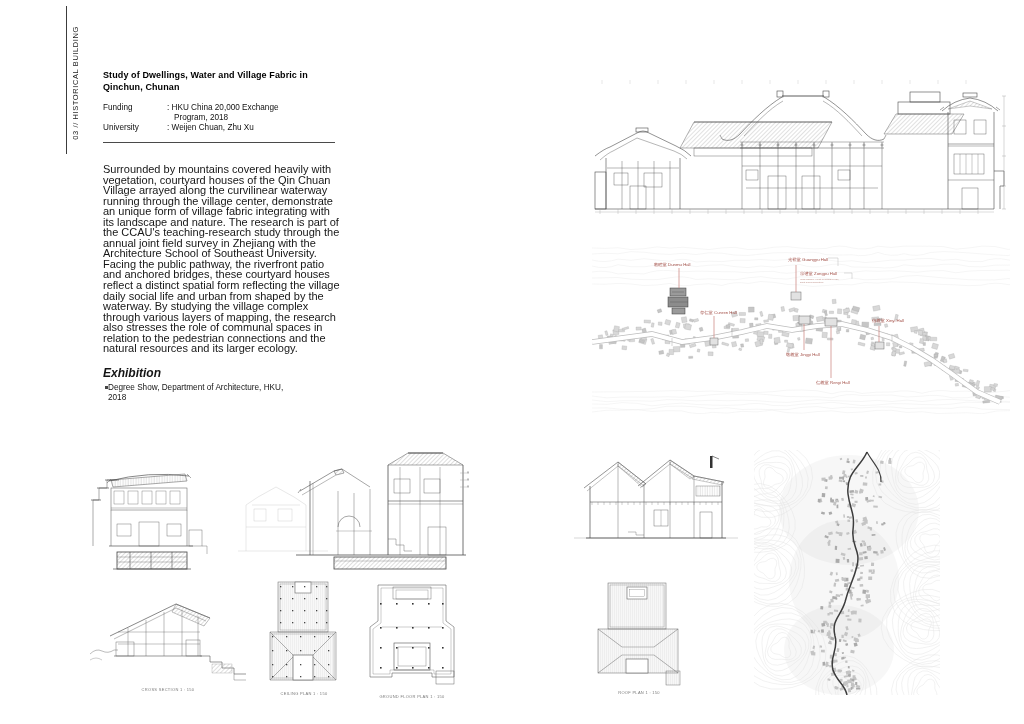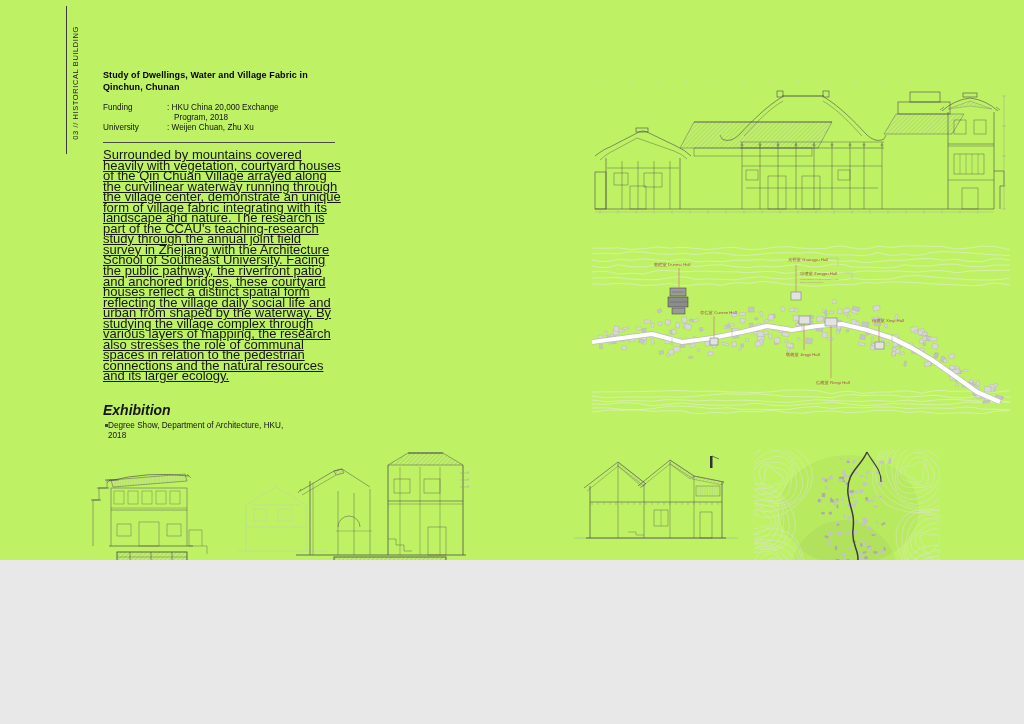--- a/index.html
+++ b/index.html
@@ -1,29 +1,29 @@
 <!DOCTYPE html>
 <html><head>
 <meta charset="utf-8">
 <style>
   html,body{margin:0;padding:0;background:#e8e8e8;}
-  .page{position:relative;width:1024px;height:560px;background:#bef264;overflow:hidden;
+  .page{position:relative;width:1024px;height:724px;background:#ffffff;overflow:hidden;
         font-family:"Liberation Sans",sans-serif;color:#151515;}
   .vrule{position:absolute;left:66px;top:6px;width:1px;height:148px;background:#3c3c3c;}
   .side-label{position:absolute;left:71px;top:26px;writing-mode:vertical-rl;transform:rotate(180deg);
         font-size:7.5px;letter-spacing:.6px;color:#222;white-space:nowrap;}
   .col-text{position:absolute;left:103px;top:70px;width:238px;}
   .title{width:208px;font-weight:bold;font-size:9px;line-height:11.5px;letter-spacing:.1px;color:#000;}
   .meta{margin-top:10px;font-size:8.2px;line-height:10px;color:#111;}
   .meta-row{display:flex;}
   .meta-lbl{width:64px;flex:0 0 64px;}
   .meta-val{width:122px;padding-left:7px;text-indent:-7px;}
   .divider{margin-top:9px;width:232px;border-top:1px solid #4a4a4a;height:0;}
-  .bodytext{margin-top:7px;width:238px;font-size:13px;line-height:10.55px;color:#161616;text-decoration:underline;}
-  .exh-head{margin-top:20px;font-size:14px;font-weight:bold;font-style:italic;}
+  .bodytext{margin-top:21px;width:238px;font-size:11px;line-height:10.55px;color:#161616;}
+  .exh-head{margin-top:12px;font-size:12px;font-weight:bold;font-style:italic;}
   .exh-item{margin-top:3px;display:flex;font-size:8.2px;line-height:10px;}
   .exh-bullet{flex:0 0 3px;width:3px;height:3px;background:#444;margin:3px 0 0 2px;}
   .exh-text{margin-left:0;width:195px;}
   .fig{position:absolute;}
   .caption{position:absolute;font-size:4px;letter-spacing:.3px;color:#7a7a7a;text-align:center;}
   svg{display:block;}
 </style>
 </head>
 <body>
 

